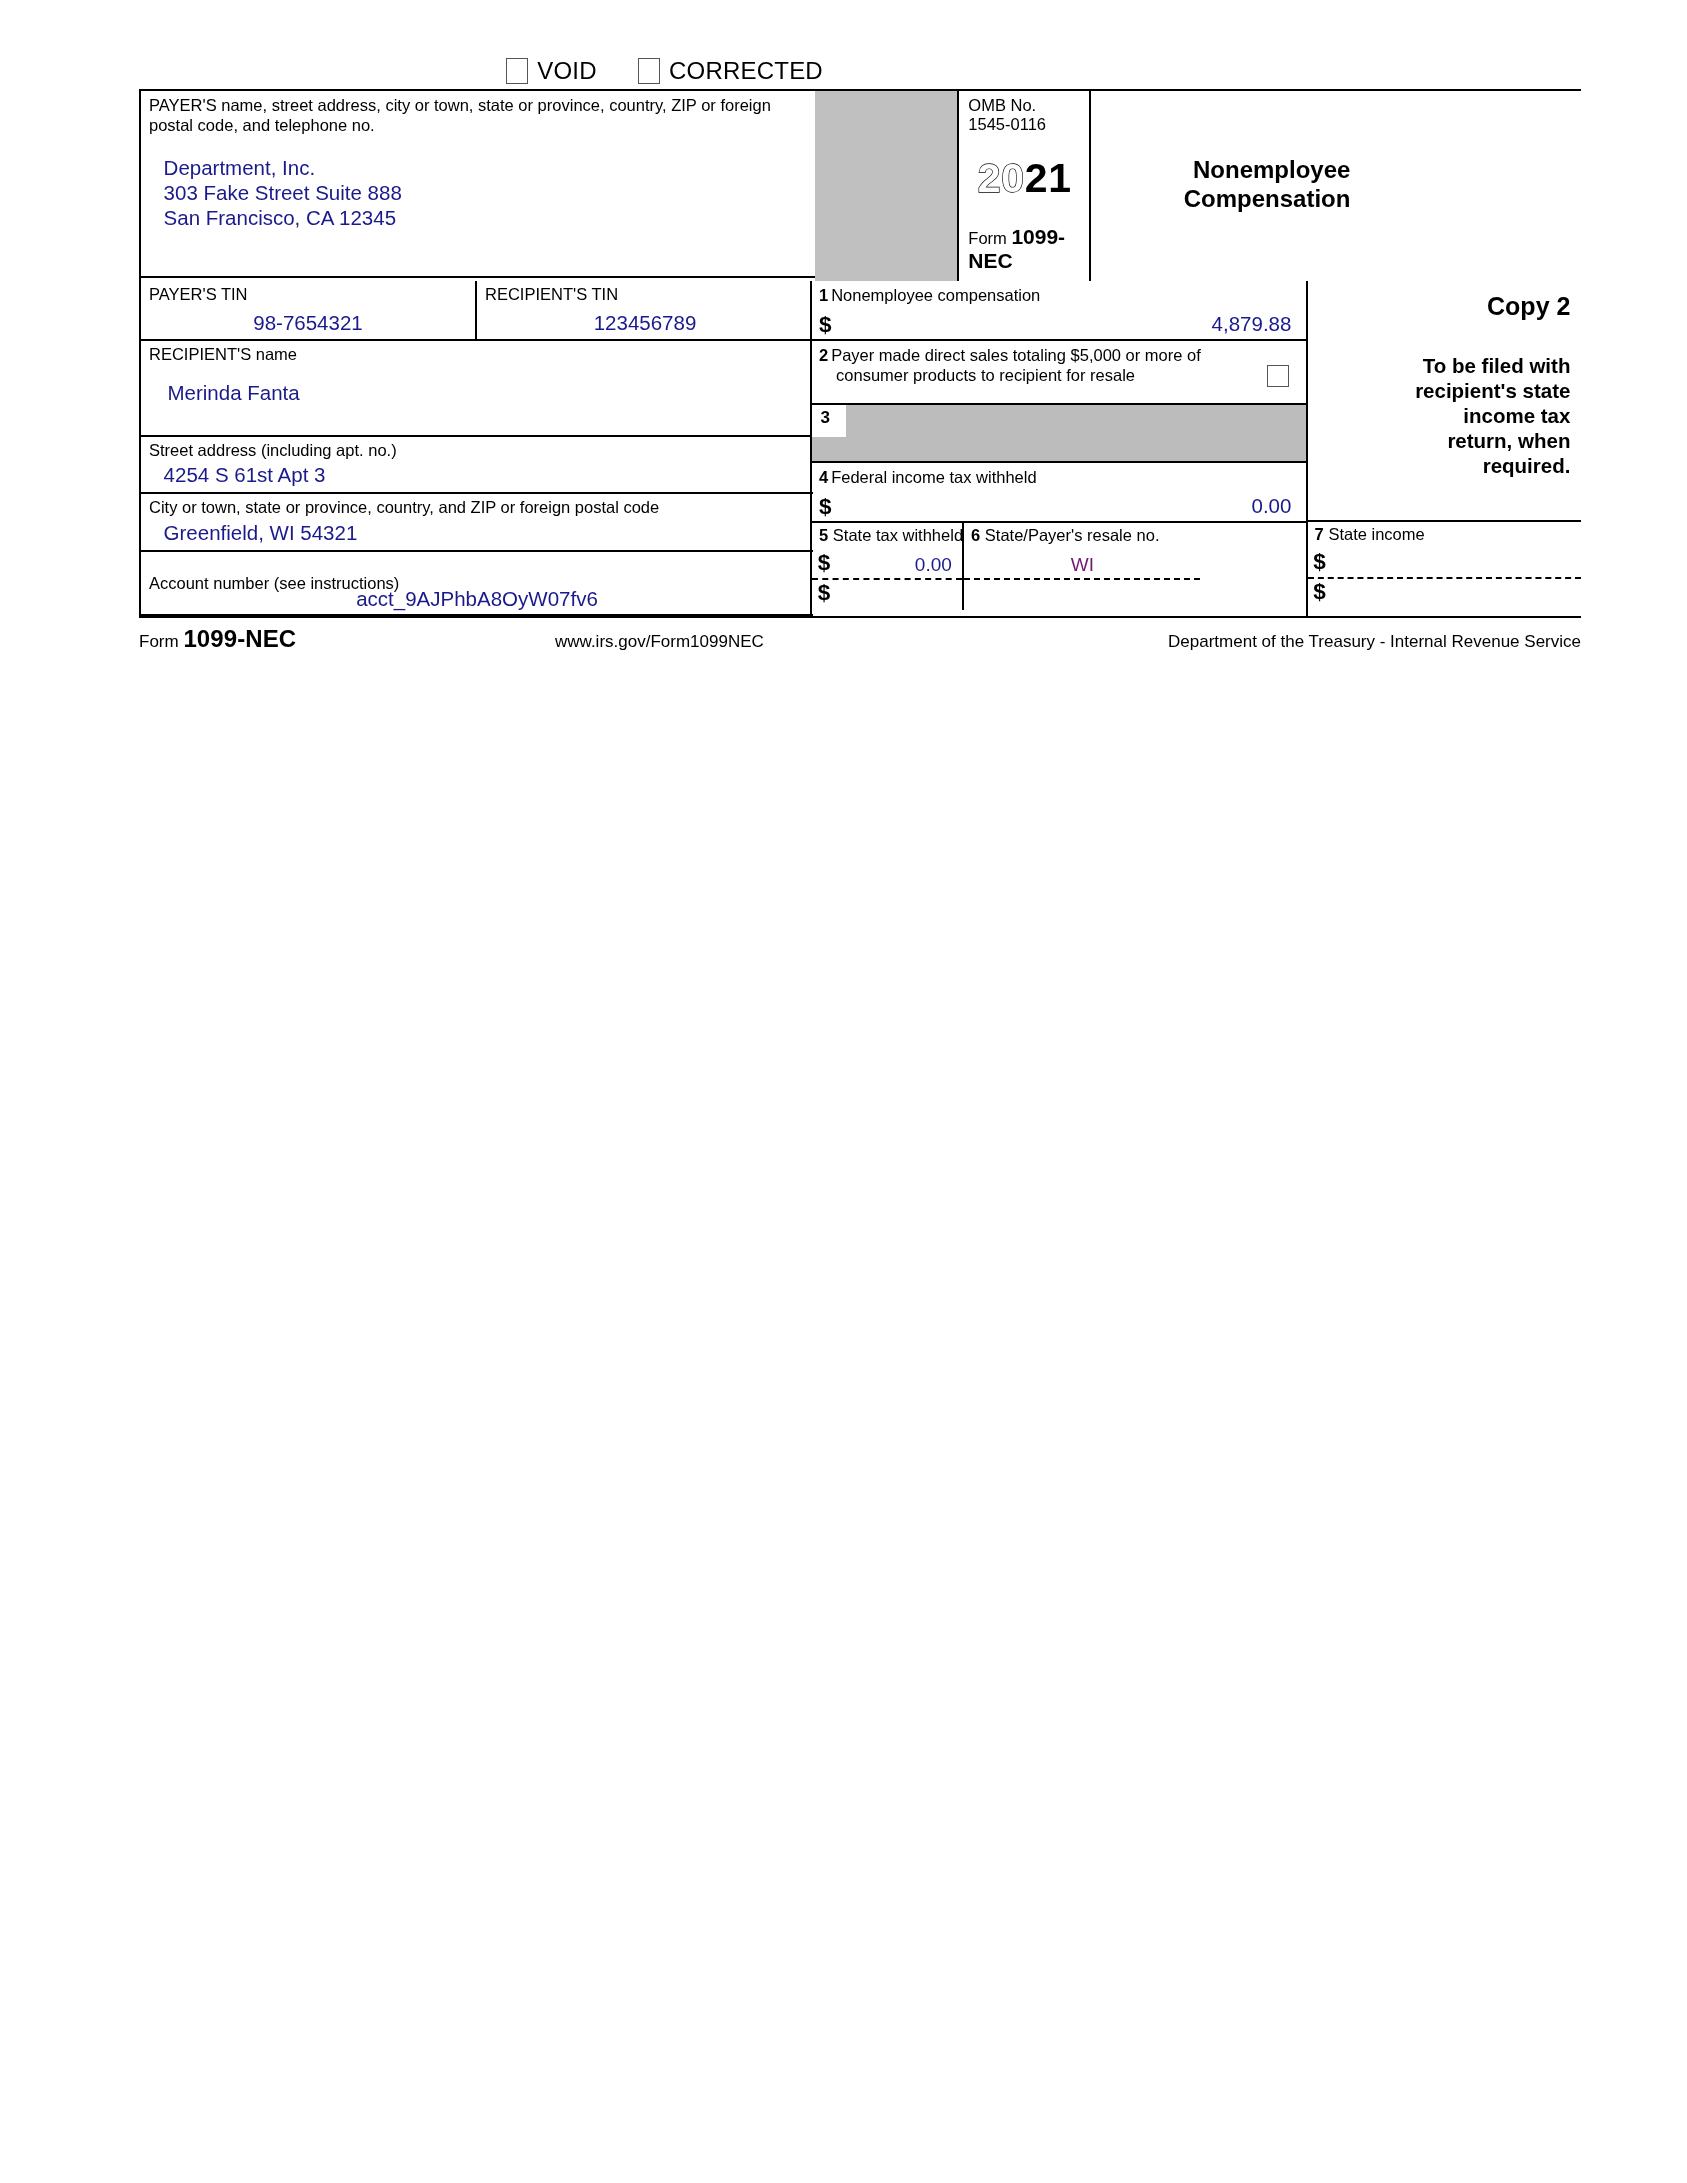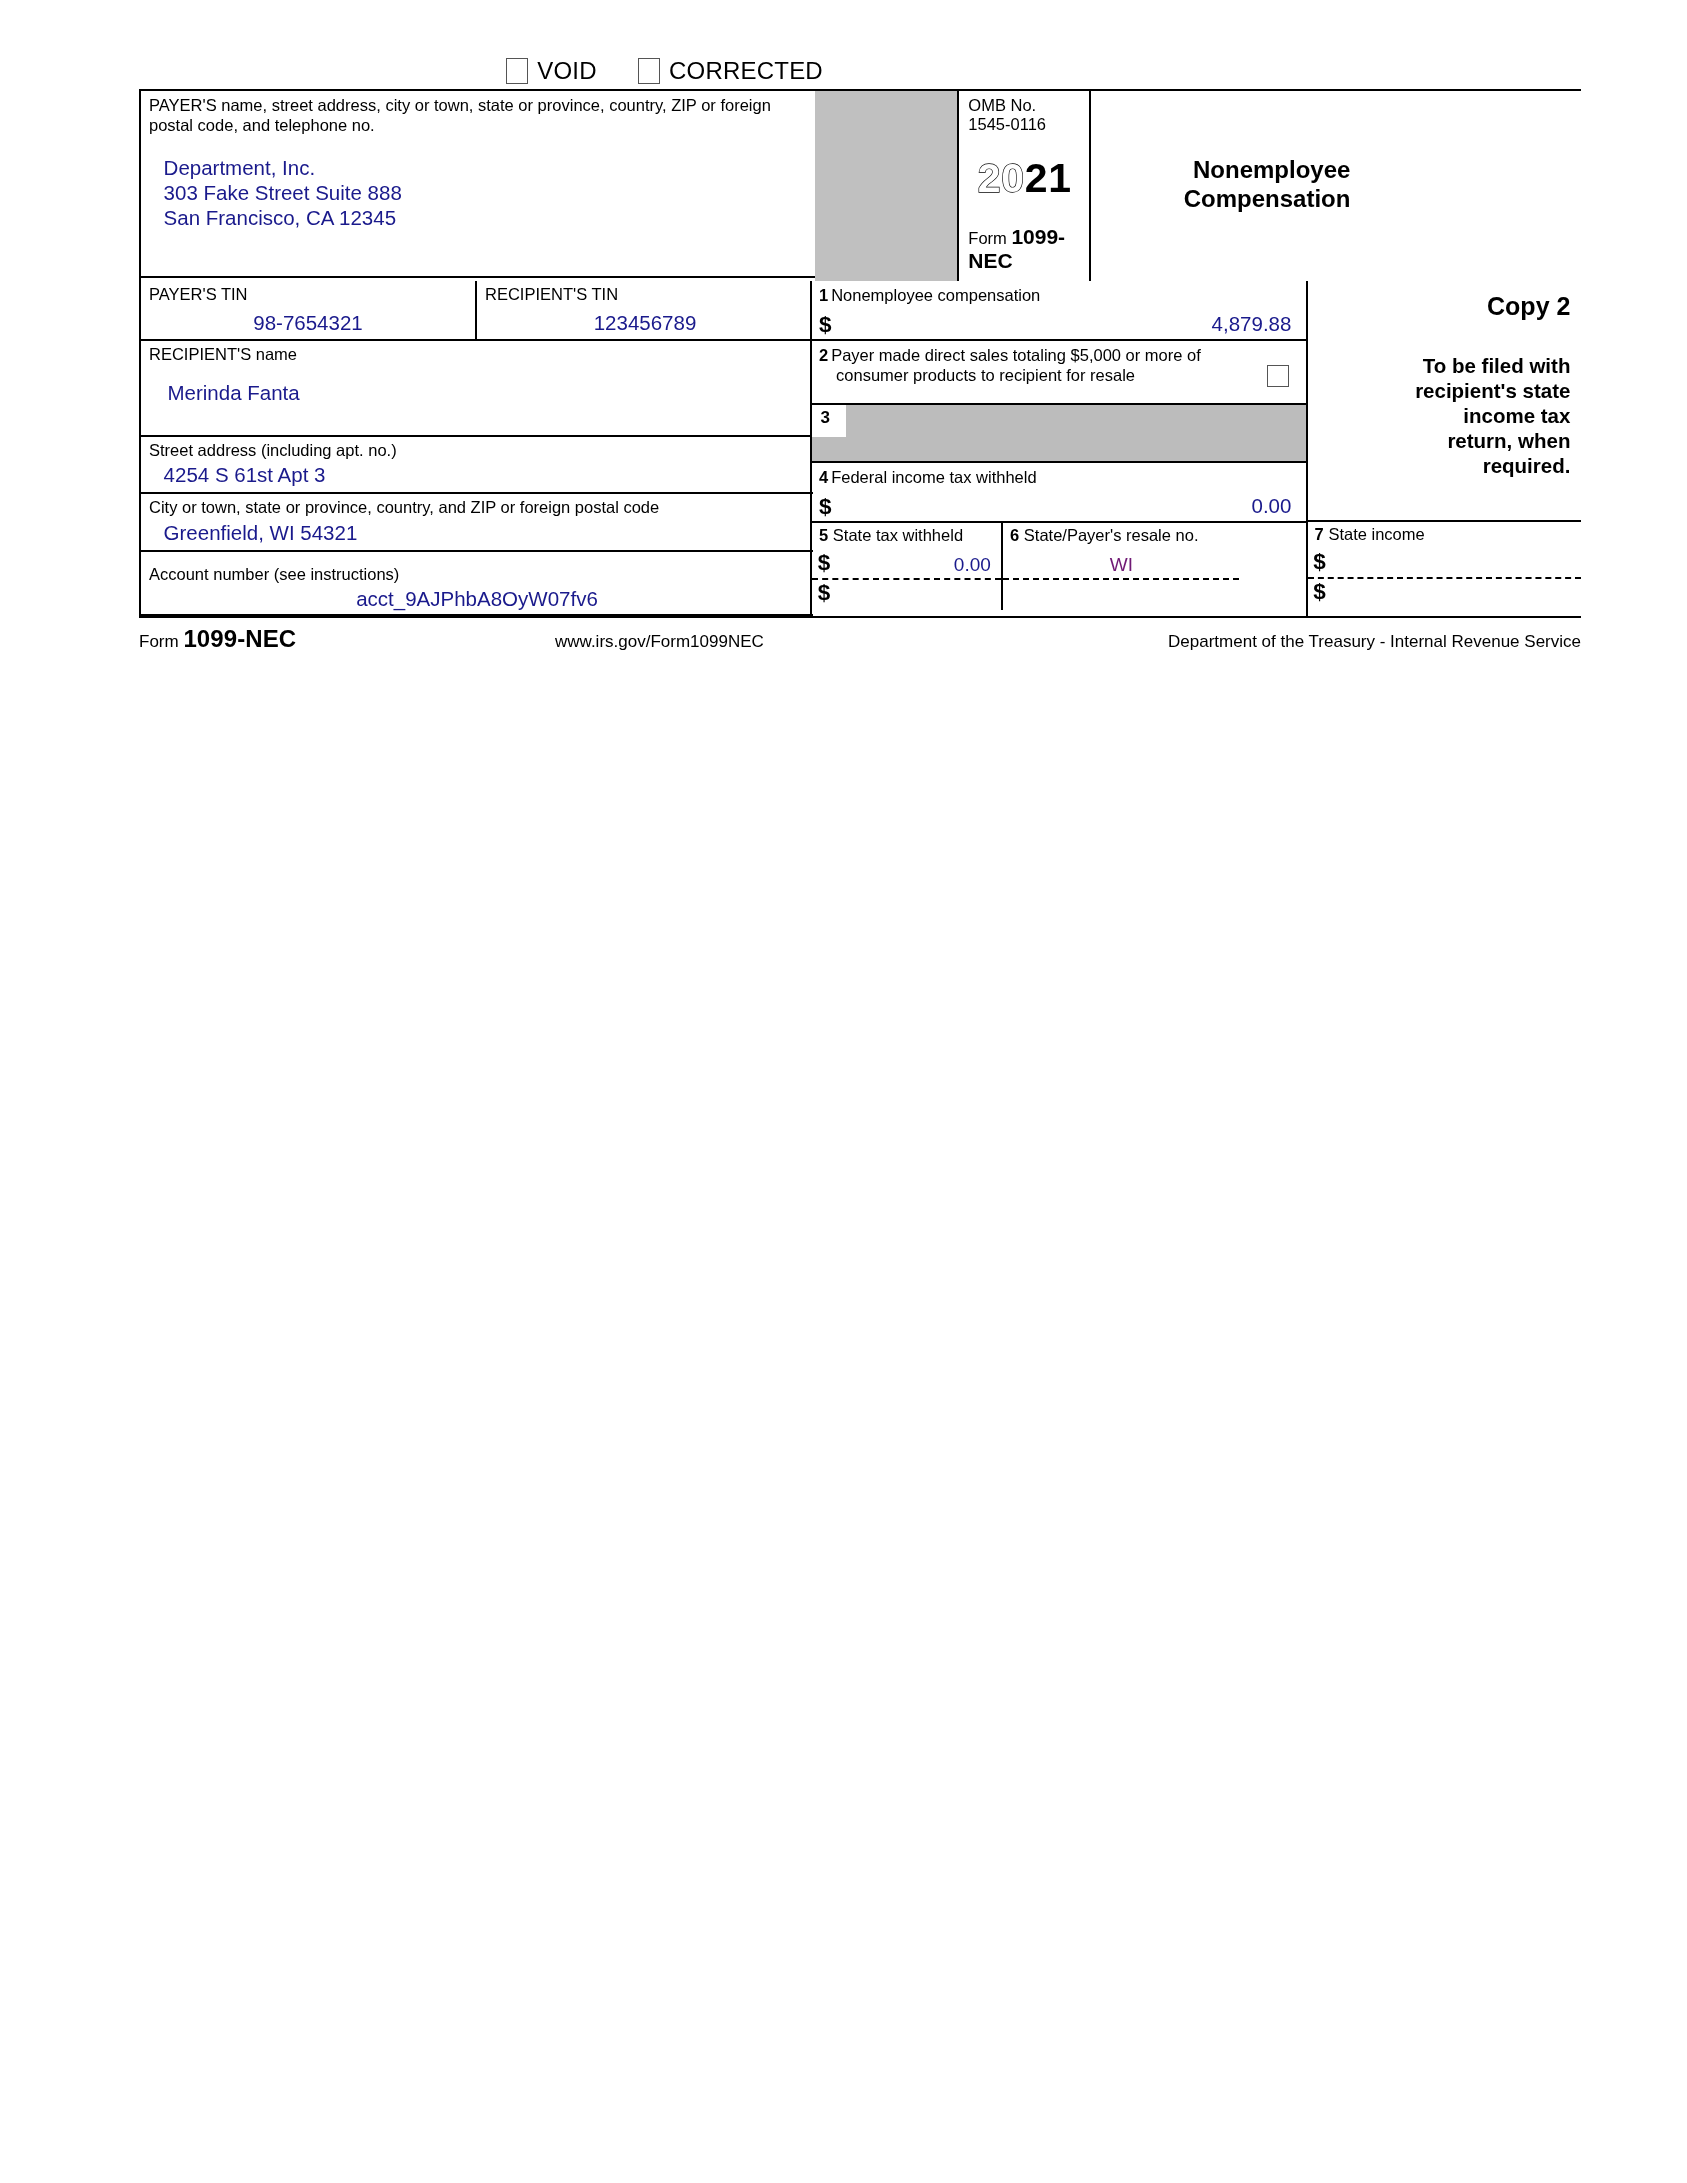--- a/index.html
+++ b/index.html
@@ -220,21 +220,21 @@
     border-bottom: 2.6px solid #000;
     box-sizing: border-box;
     padding: 3.3px 8px;
   }
   .city-cell .val { margin-left: 14.6px; margin-top: 2.6px; }
 
   .acct-cell {
     height: 64px;
     border-bottom: 2.6px solid #000;
     box-sizing: border-box;
-    padding: 12px 8px;
+    padding: 21px 8px;
     position: relative;
   }
   .acct-cell .val {
     position: absolute;
     bottom: 2.6px;
     left: 0;
     right: 0;
     text-align: center;
   }
 
@@ -288,21 +288,21 @@
     padding-top: 2.6px;
     padding-left: 8px;
     box-sizing: border-box;
     font-weight: bold;
     font-size: 17px;
   }
   .box4 { height: 60px; }
 
   
   .state-row { display: flex; }
-  .s5 { width: 189px; box-sizing: border-box; }
+  .s5 { width: 150px; box-sizing: border-box; }
   .s6 { width: 238px; box-sizing: border-box; border-left: 2px solid #000; }
   .s7 { width: 273px; box-sizing: border-box; }
   .state-head {
     height: 26.5px;
     box-sizing: border-box;
     padding: 3.3px 0 0 6.6px;
     font-size: 16.5px;
     white-space: nowrap;
   }
   .state-line {

